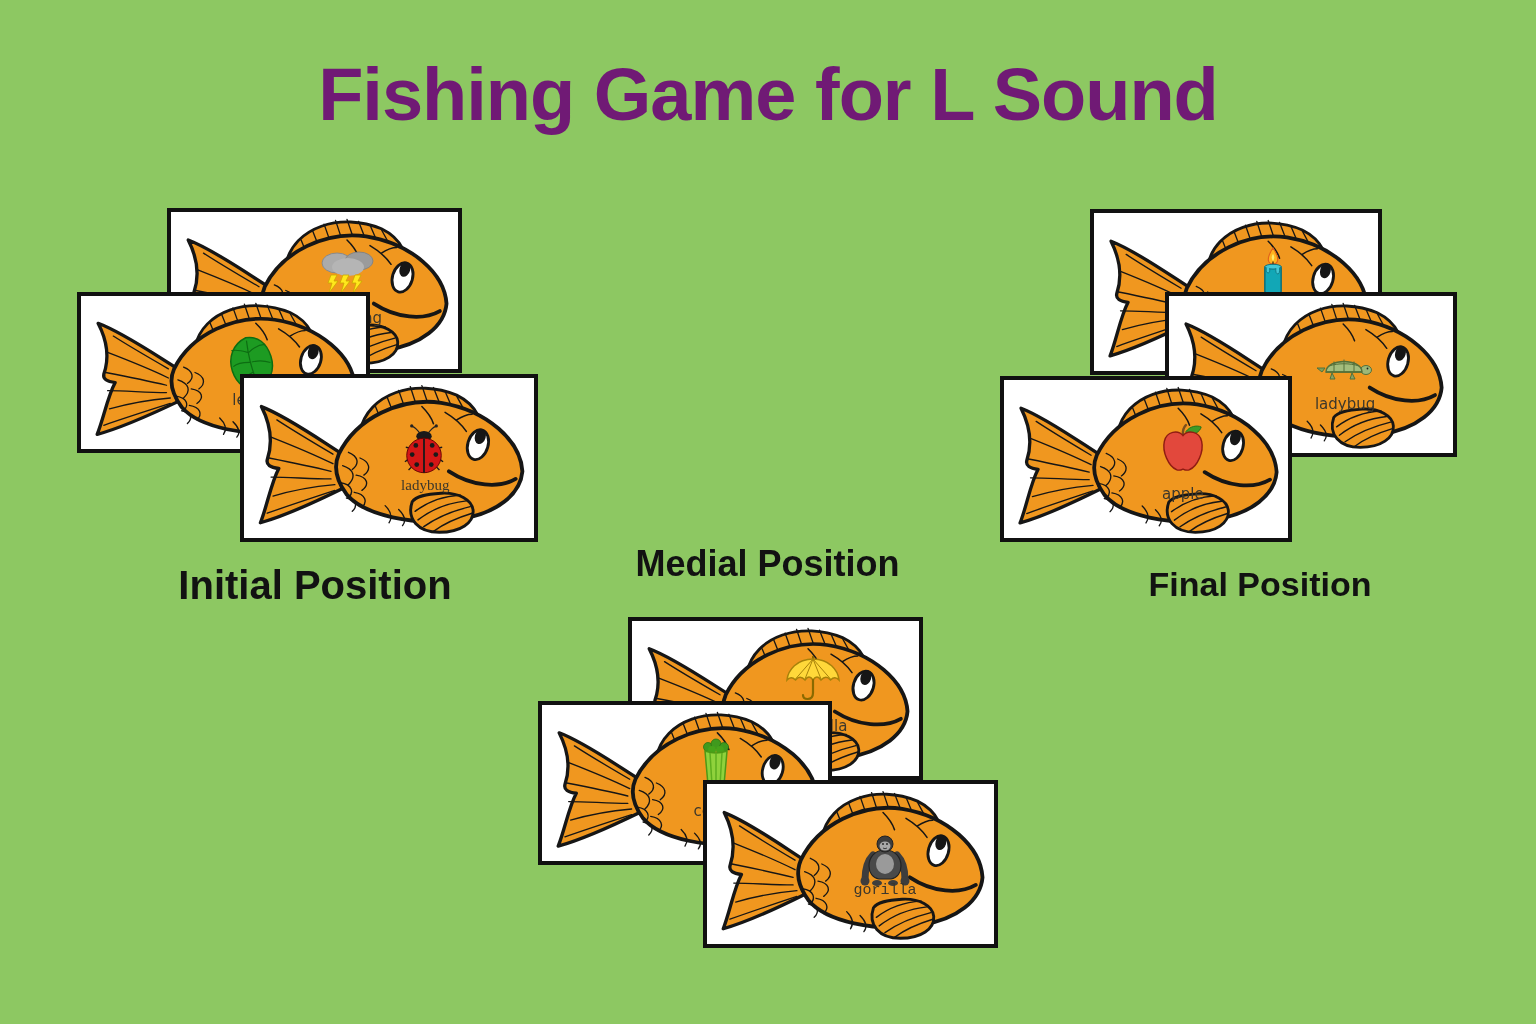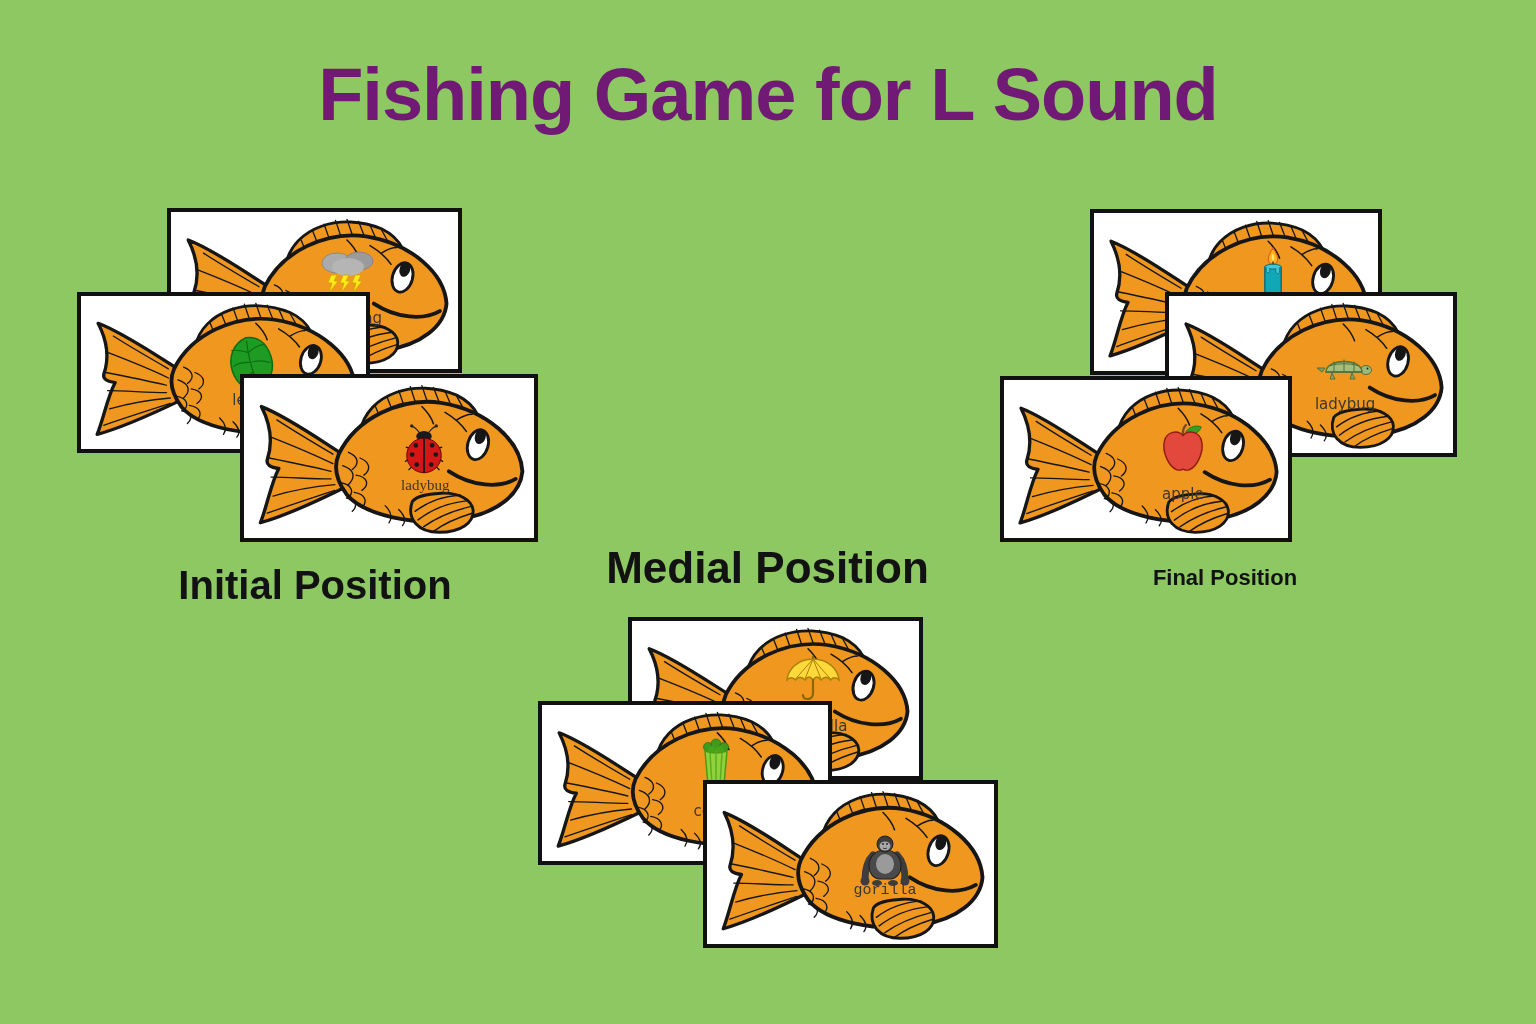--- a/index.html
+++ b/index.html
@@ -9,22 +9,22 @@
     font-family:"Liberation Sans",sans-serif;
   }
   .title{
     position:absolute;left:0;top:52px;width:1536px;text-align:center;
     font-size:74px;font-weight:700;color:#701a75;letter-spacing:-1px;
   }
   .group-label{
     position:absolute;text-align:center;font-weight:700;color:#121212;
   }
   .label-initial{left:150px;top:563px;width:330px;font-size:40px;}
-  .label-medial{left:600px;top:543px;width:335px;font-size:44px;}
-  .label-final{left:1055px;top:565px;width:340px;font-size:22px;}
+  .label-medial{left:600px;top:543px;width:335px;font-size:36px;}
+  .label-final{left:1090px;top:565px;width:340px;font-size:34px;}
   .card{
     position:absolute;background:#ffffff;border:4px solid #111111;box-sizing:border-box;
   }
   .fish-svg{position:absolute;left:0;top:0;width:100%;height:100%;}
   .icon{position:absolute;transform:translate(-50%,-50%);line-height:0;}
   .word{
     position:absolute;transform:translate(-50%,-50%);
     font-family:"DejaVu Sans",sans-serif;font-size:15px;color:#3c372b;
     white-space:nowrap;
   }

